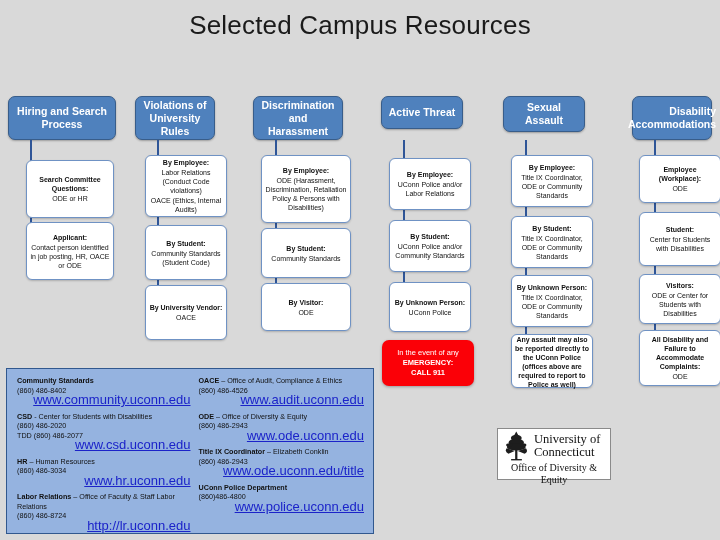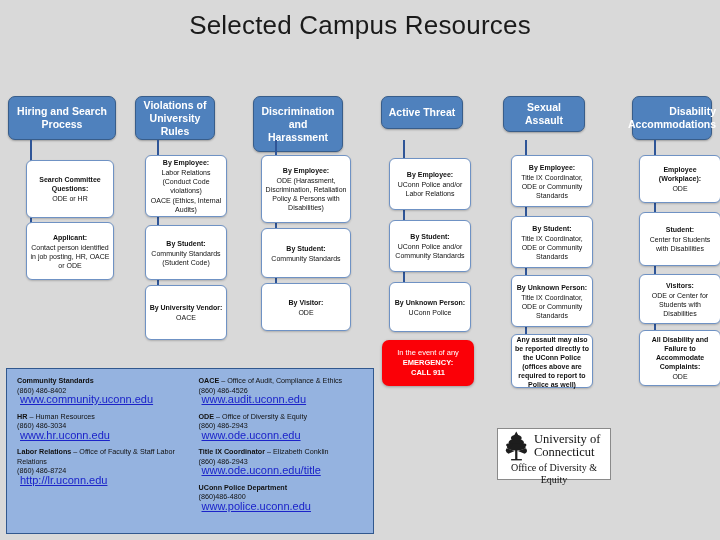--- a/index.html
+++ b/index.html
@@ -78,22 +78,22 @@
     border: 1.5px solid #31588e;
     padding: 7px 9px 4px 10px;
     display: flex;
   }
   .ccol { width: 50%; }
   .ccol.right { padding-left: 8px; }
   .centry { margin-bottom: 7px; }
   .centry .nm { font-size: 7.2px; line-height: 9.5px; color: #111; font-weight: bold; }
   .centry .nm span.norm { font-weight: normal; }
   .centry .ph { font-size: 7.2px; line-height: 9.5px; color: #111; }
-  .centry .lk { font-size: 11px; line-height: 9.5px; color: #1b23c9;
-                text-decoration: underline; padding-left: 3px; display: block; }
+  .centry .lk { font-size: 13px; line-height: 9.5px; color: #1b23c9;
+                text-decoration: underline; padding-left: 3px; display: block; text-align: right; }
 
   
   .logo {
     position: absolute; left: 497px; top: 428px;
     width: 114px; height: 52px;
     background: #ffffff;
     border: 1px solid #8a8a8a;
     display: flex; flex-direction: column;
   }
   .logo-top { flex: 1; display: flex; align-items: center; padding: 2px 4px 0 5px; }
@@ -144,21 +144,21 @@
       <div class="hline" style="left: 157px; top: 252.5px;"></div>
       <div class="leaf" style="left: 145px; top: 225px; width: 82px; height: 55px;">
         <div class="hd">By Student:</div>
         <div class="bd">Community Standards (Student Code)</div>
       </div>
       <div class="hline" style="left: 157px; top: 312.5px;"></div>
       <div class="leaf" style="left: 145px; top: 285px; width: 82px; height: 55px;">
         <div class="hd">By University Vendor:</div>
         <div class="bd">OACE</div>
       </div>
-      <div class="colhead" style="left: 253px; top: 96px; width: 90px; height: 56px;">
+      <div class="colhead" style="left: 253px; top: 96px; width: 90px; height: 44px;">
         <span>Discrimination and Harassment</span>
       </div>
       <div class="vline" style="left: 275px; top: 140px; height: 167px;"></div>
       <div class="hline" style="left: 275px; top: 189px;"></div>
       <div class="leaf" style="left: 261px; top: 155px; width: 90px; height: 68px;">
         <div class="hd">By Employee:</div>
         <div class="bd">ODE (Harassment, Discrimination, Retaliation Policy &amp; Persons with Disabilities)</div>
       </div>
       <div class="hline" style="left: 275px; top: 253px;"></div>
       <div class="leaf" style="left: 261px; top: 228px; width: 90px; height: 50px;">
@@ -243,20 +243,26 @@
     <div class="b">EMERGENCY:</div>
     <div class="b">CALL 911</div>
   </div>
 
   <div class="contacts">
     <div class="ccol" id="contacts-left">
         <div class="centry">
           <div class="nm">Community Standards</div>
           <div class="ph">(860) 486-8402</div>
           <a class="lk" href="#">www.community.uconn.edu</a>
+        </div>
+        <div class="centry">
+          <div class="nm">CSD<span class="norm"> - Center for Students with Disabilities</span></div>
+          <div class="ph">(860) 486-2020</div>
+          <div class="ph">TDD (860) 486-2077</div>
+          <a class="lk" href="#">www.csd.uconn.edu</a>
         </div>
         <div class="centry">
           <div class="nm">HR<span class="norm"> – Human Resources</span></div>
           <div class="ph">(860) 486-3034</div>
           <a class="lk" href="#">www.hr.uconn.edu</a>
         </div>
         <div class="centry">
           <div class="nm">Labor Relations<span class="norm"> – Office of Faculty &amp; Staff Labor Relations</span></div>
           <div class="ph">(860) 486-8724</div>
           <a class="lk" href="#">http://lr.uconn.edu</a>

